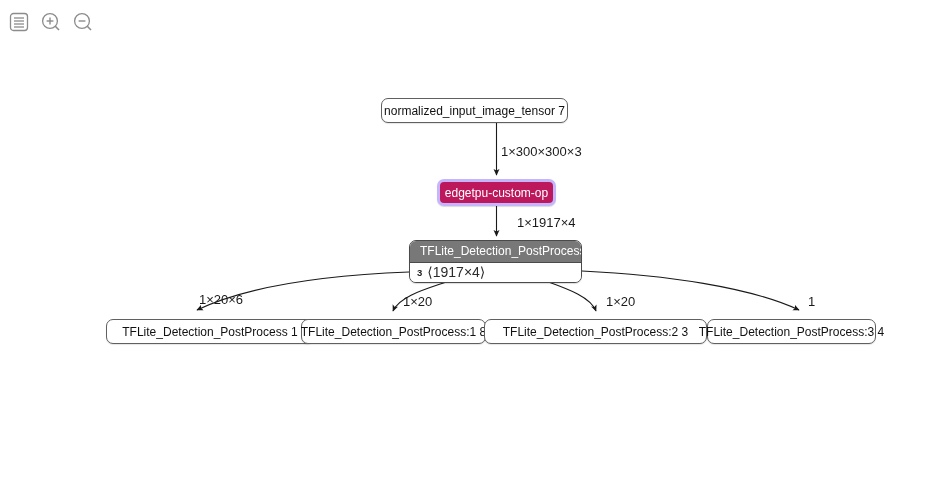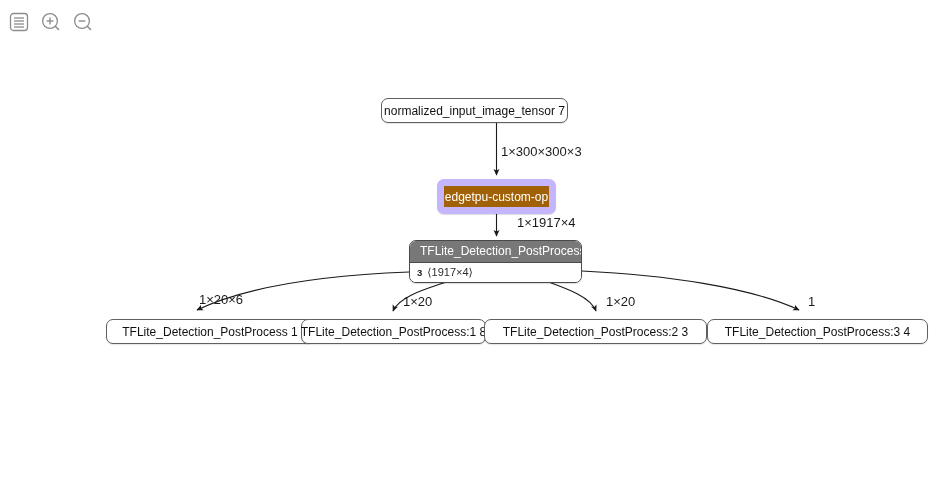--- a/index.html
+++ b/index.html
@@ -74,23 +74,23 @@
     justify-content: center;
     padding: 0 9px;
     font-size: 12px;
     color: #111111;
     white-space: nowrap;
     box-shadow: 0 1px 1px rgba(0,0,0,0.10);
   }
 
   
   .node-op {
-    border: 7px solid #c4b5fd;
+    border: 3px solid #c4b5fd;
     border-radius: 7px;
-    background: #a16207;
+    background: #be185d;
     height: 21px;
     display: flex;
     align-items: center;
     justify-content: center;
     padding: 0 9px;
     font-size: 12px;
     color: #ffffff;
     white-space: nowrap;
     box-shadow: 0 1px 1px rgba(0,0,0,0.14);
   }
@@ -125,21 +125,21 @@
     align-items: center;
     gap: 5px;
   }
   .blk-body .attr-index {
     font-weight: bold;
     font-size: 9.5px;
     color: #222222;
   }
   .blk-body .attr-shape {
     color: #2b2b2b;
-    font-size: 11px;
+    font-size: 14px;
   }
 
   
   .edge-label {
     position: absolute;
     font-size: 13px;
     color: #1a1a1a;
     white-space: nowrap;
     background: transparent;
   }
@@ -228,21 +228,21 @@
       <div class="node" style="left: 301px; top: 319px; width: 185px;">
         <div class="node-pill">
           <span>TFLite_Detection_PostProcess:1 8</span>
         </div>
       </div>
       <div class="node" style="left: 484px; top: 319px; width: 223px;">
         <div class="node-pill">
           <span>TFLite_Detection_PostProcess:2 3</span>
         </div>
       </div>
-      <div class="node" style="left: 707px; top: 319px; width: 221px;">
+      <div class="node" style="left: 707px; top: 319px; width: 169px;">
         <div class="node-pill">
           <span>TFLite_Detection_PostProcess:3 4</span>
         </div>
       </div>
     </div>
   <div id="labels-layer">
       <div class="edge-label" style="left: 501px; top: 144px;">1×300×300×3</div>
       <div class="edge-label" style="left: 517px; top: 215px;">1×1917×4</div>
       <div class="edge-label" style="left: 199px; top: 292px;">1×20×6</div>
       <div class="edge-label" style="left: 403px; top: 294px;">1×20</div>

